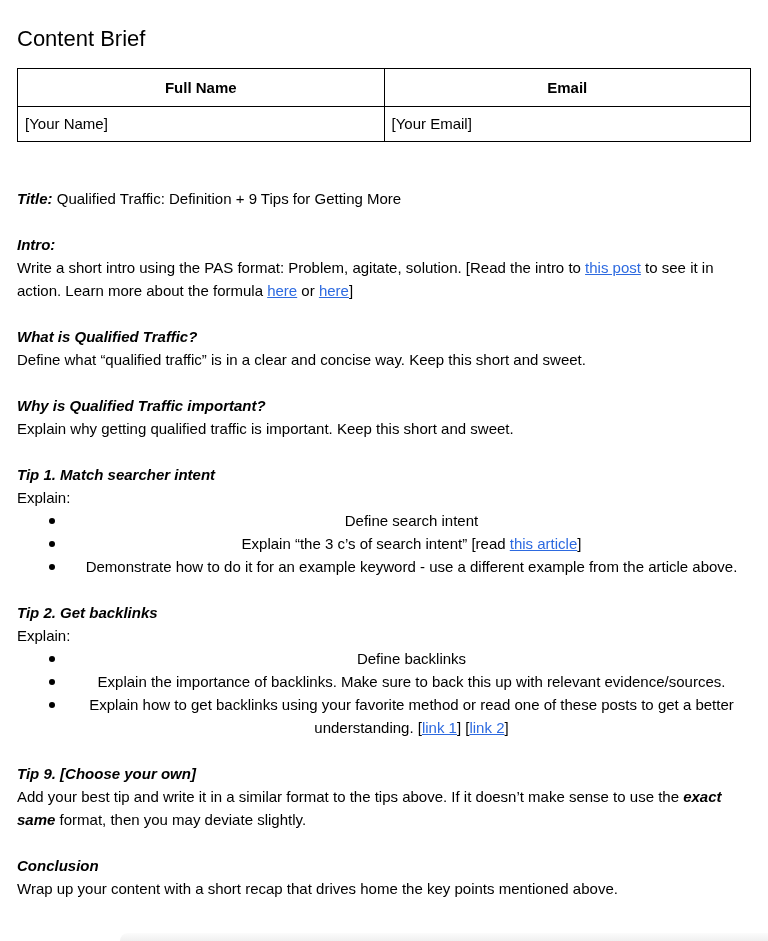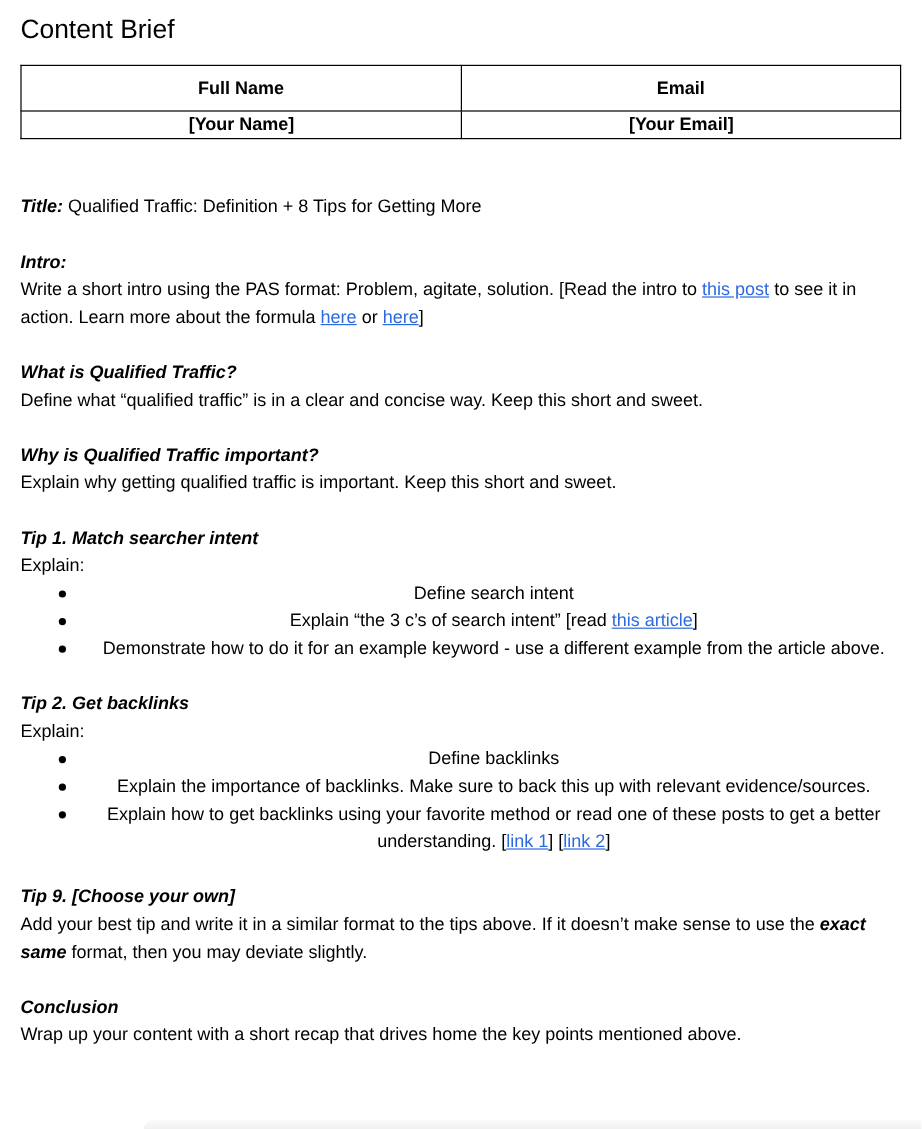--- a/index.html
+++ b/index.html
@@ -5,21 +5,21 @@
   * { box-sizing: border-box; }
   html, body { margin: 0; padding: 0; }
   body {
     width: 768px; height: 941px;
     background: #ffffff;
     color: #000000;
     font-family: "Liberation Sans", sans-serif;
     overflow: hidden;
     position: relative;
   }
-  .page { padding: 12px 17px 0 17px; }
+  .page { padding: 26px 17px 0 17px; }
 
   h1.doc-title {
     font-size: 22px;
     font-weight: 400;
     line-height: 26px;
     margin: 0 0 16px 0;
     letter-spacing: 0;
   }
 
   table.info-table {
@@ -33,23 +33,23 @@
     line-height: 18px;
   }
   table.info-table th {
     font-weight: 700;
     text-align: center;
     height: 38px;
     vertical-align: middle;
     padding: 0;
   }
   table.info-table td {
-    font-weight: 700;
-    text-align: center;
-    height: 23px;
+    font-weight: 400;
+    text-align: left;
+    height: 35px;
     vertical-align: middle;
     padding: 0 6px 0 7px;
   }
 
   .doc-body { margin-top: 45px; width: 734px; }
   .section + .section { margin-top: 23px; }
   .section p {
     margin: 0;
     font-size: 15px;
     line-height: 23px;
@@ -109,21 +109,21 @@
     <tbody>
       <tr>
         <td>[Your Name]</td>
         <td>[Your Email]</td>
       </tr>
     </tbody>
   </table>
 
   <div class="doc-body" id="doc-body">
       <div class="section">
-        <p><span class="b">Title:</span><span> Qualified Traffic: Definition + 8 Tips for Getting More</span></p>
+        <p><span class="b">Title:</span><span> Qualified Traffic: Definition + 9 Tips for Getting More</span></p>
       </div>
       <div class="section">
         <p><span class="b">Intro:</span></p>
         <p><span>Write a short intro using the PAS format: Problem, agitate, solution. [Read the intro to </span><a class="link" href="#">this post</a><span> to see it in action. Learn more about the formula </span><a class="link" href="#">here</a><span> or </span><a class="link" href="#">here</a><span>]</span></p>
       </div>
       <div class="section">
         <p><span class="b">What is Qualified Traffic?</span></p>
         <p><span>Define what “qualified traffic” is in a clear and concise way. Keep this short and sweet.</span></p>
       </div>
       <div class="section">

